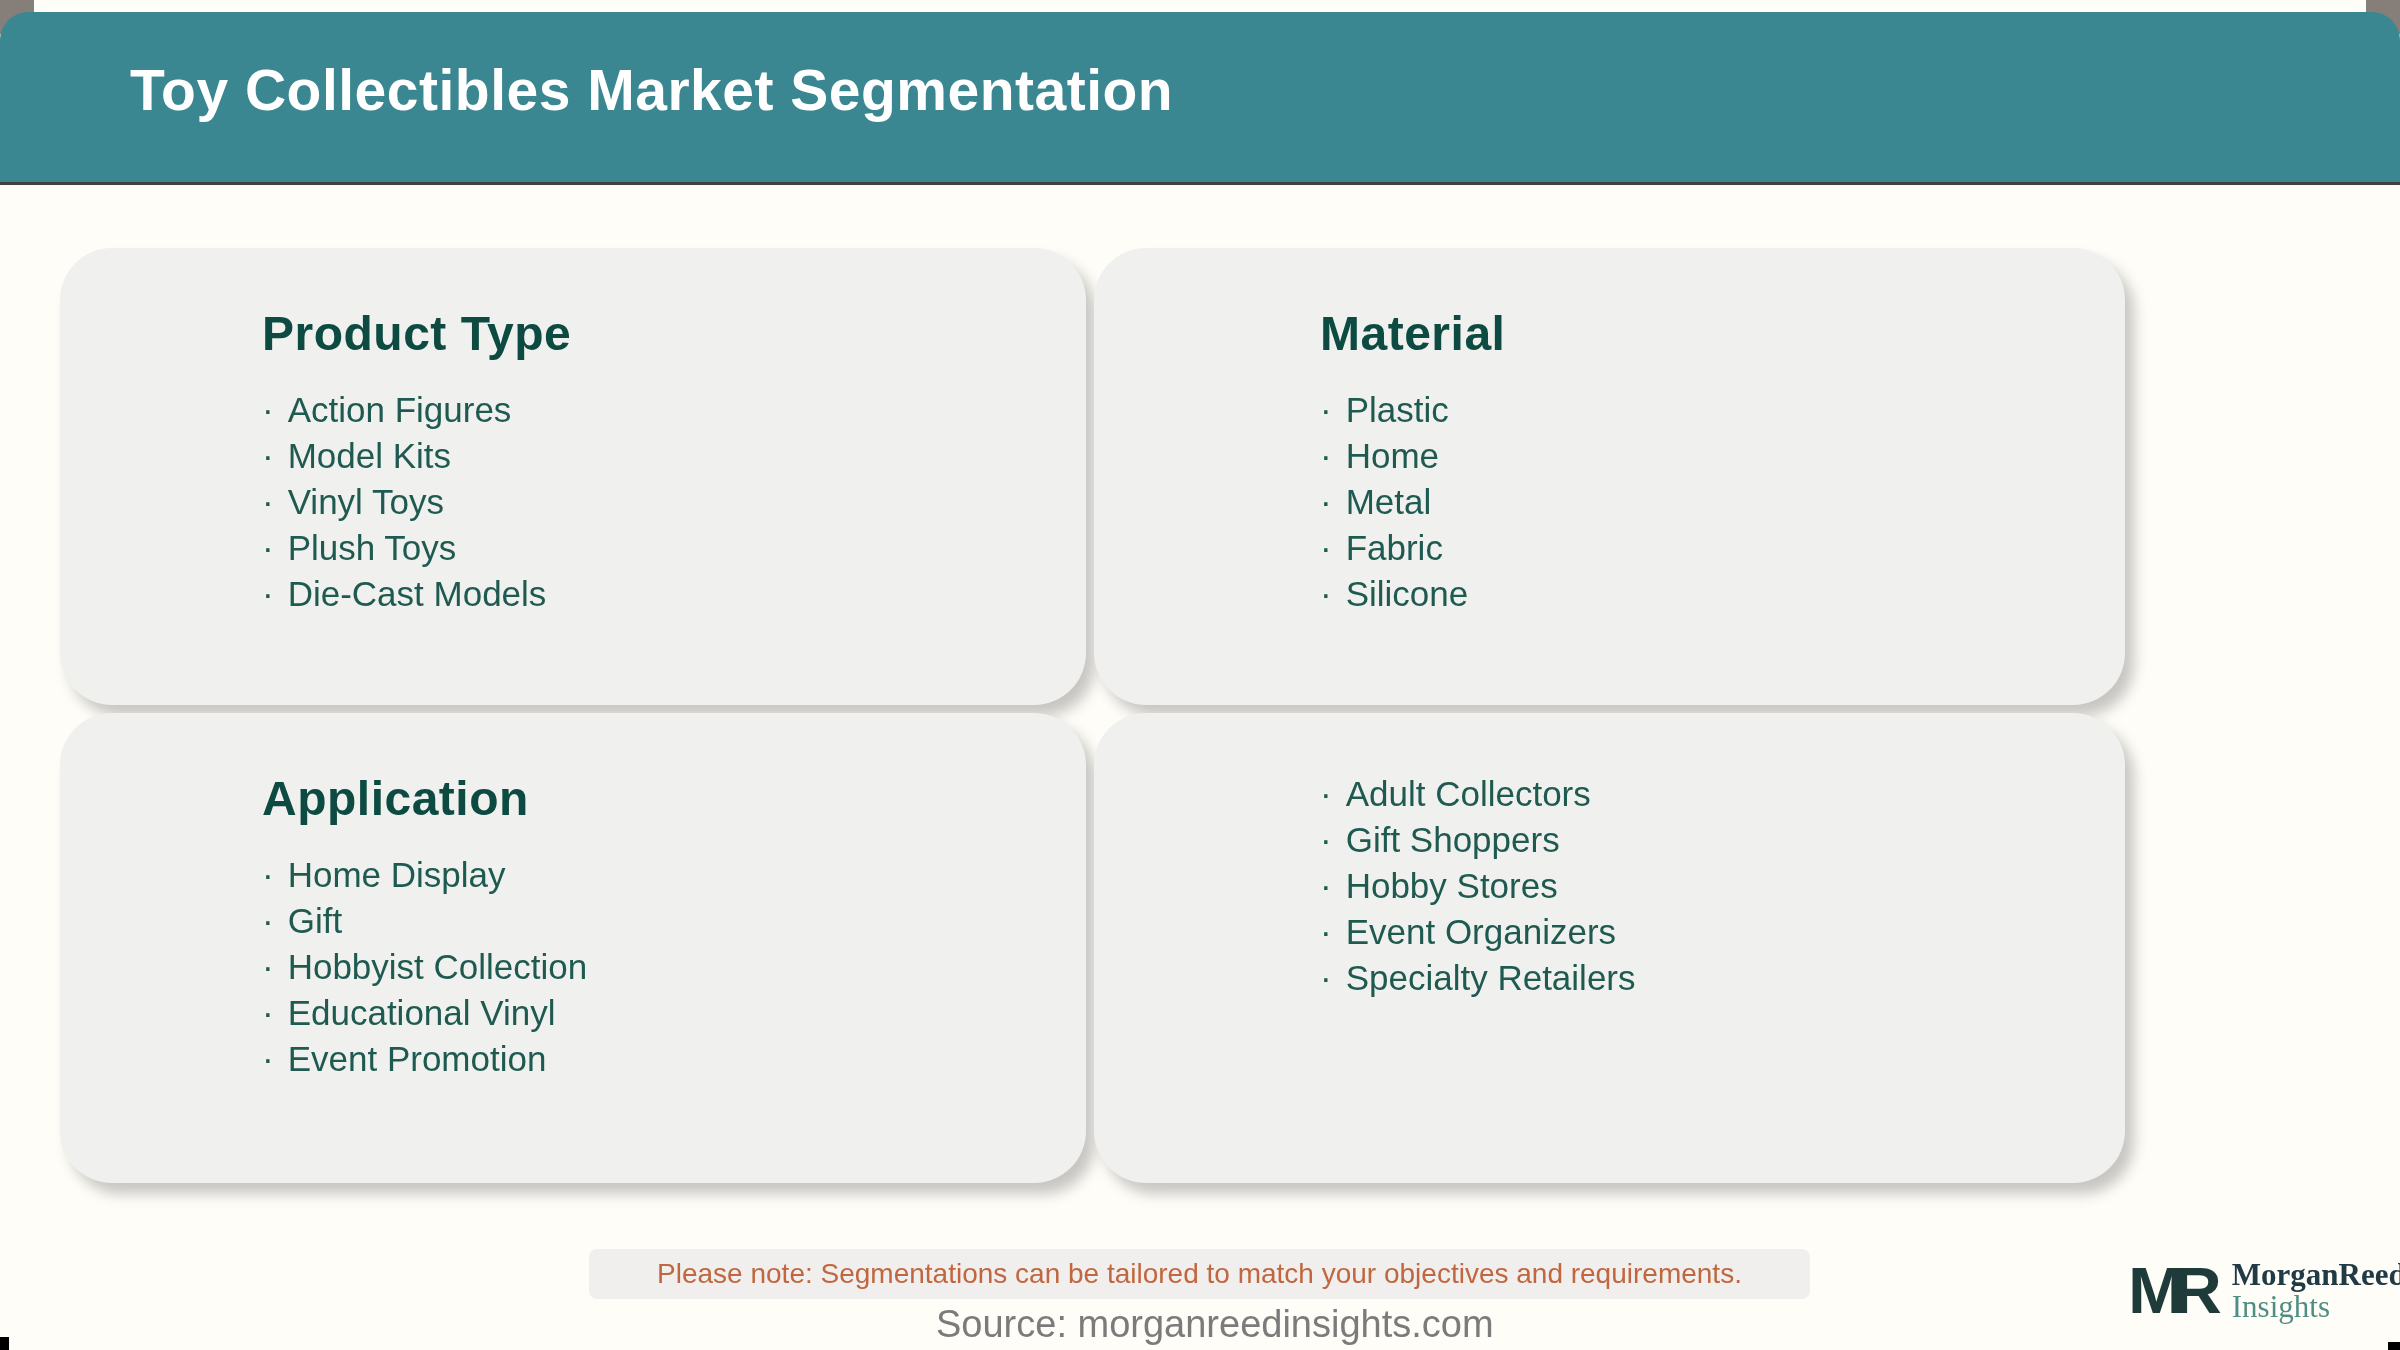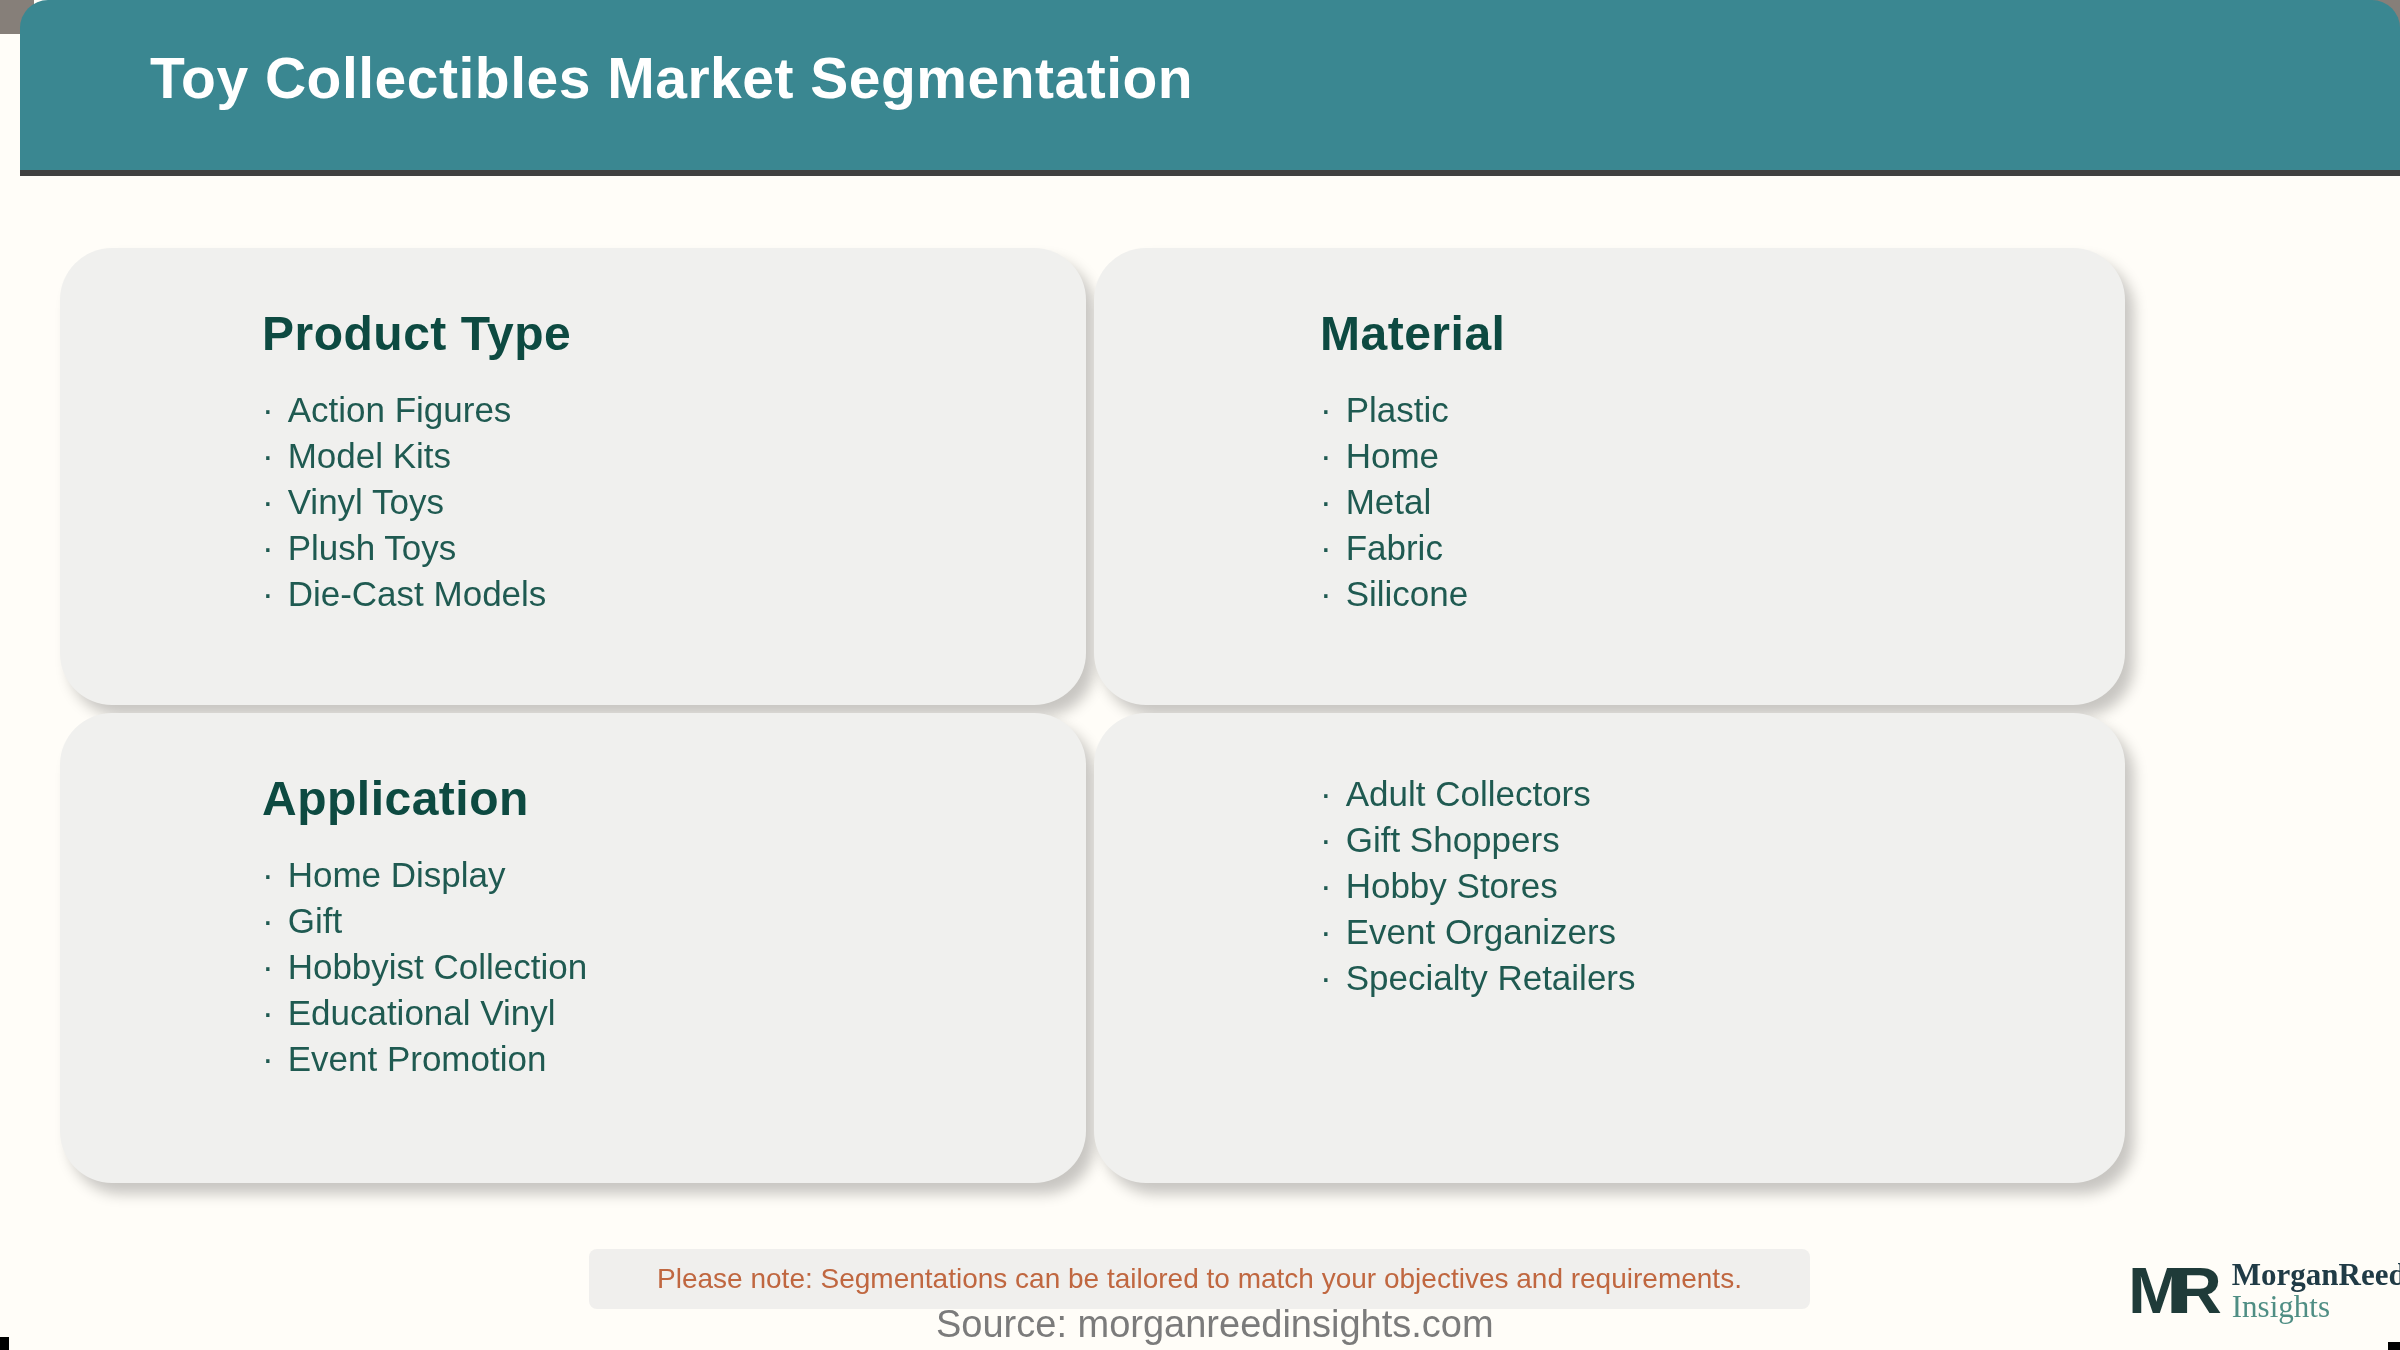--- a/index.html
+++ b/index.html
@@ -11,27 +11,26 @@
     overflow: hidden;
   }
   .page { position: absolute; inset: 0; }
 
   
   .corner { position: absolute; top: 0; width: 34px; height: 34px; background: #867f79; z-index: 1; }
   .corner-left { left: 0; }
   .corner-right { right: 0; }
 
   .header {
-    position: absolute; left: 0; right: 0; top: 0; height: 170px;
+    position: absolute; left: 0; right: 0; top: 12px; height: 170px;
     background: #3a8791;
     border-radius: 28px 28px 0 0;
     display: flex; align-items: center;
     z-index: 2;
-    border-bottom: 6px solid #404040;
-    margin-left: 20px;
+    border-bottom: 3px solid #404040;
   }
   .header h1 {
     margin: 0 0 14px 130px;
     font-size: 57px; font-weight: bold;
     color: #ffffff; letter-spacing: 0.5px;
   }
 
   .grid {
     position: absolute; left: 60px; top: 248px;
     display: grid;
@@ -55,21 +54,21 @@
   }
   .card ul {
     list-style: none; margin: 0; padding: 0;
     font-size: 35px; color: #1f5a51;
   }
   .card li { display: flex; align-items: baseline; line-height: 46px; }
   .bullet { margin-right: 14px; }
 
   .note {
     position: absolute; left: 589px; top: 1249px;
-    width: 1221px; height: 60px;
+    width: 1221px; height: 50px;
     background: #f0efed; border-radius: 8px;
     display: flex; align-items: center; justify-content: center;
     font-size: 28px; color: #c06740;
   }
   .source {
     position: absolute; left: 936px; top: 1303px;
     font-size: 38px; color: #7b7b7b;
   }
 
   .logo { position: absolute; left: 2128px; top: 1258px; display: flex; align-items: center; gap: 8px; }

